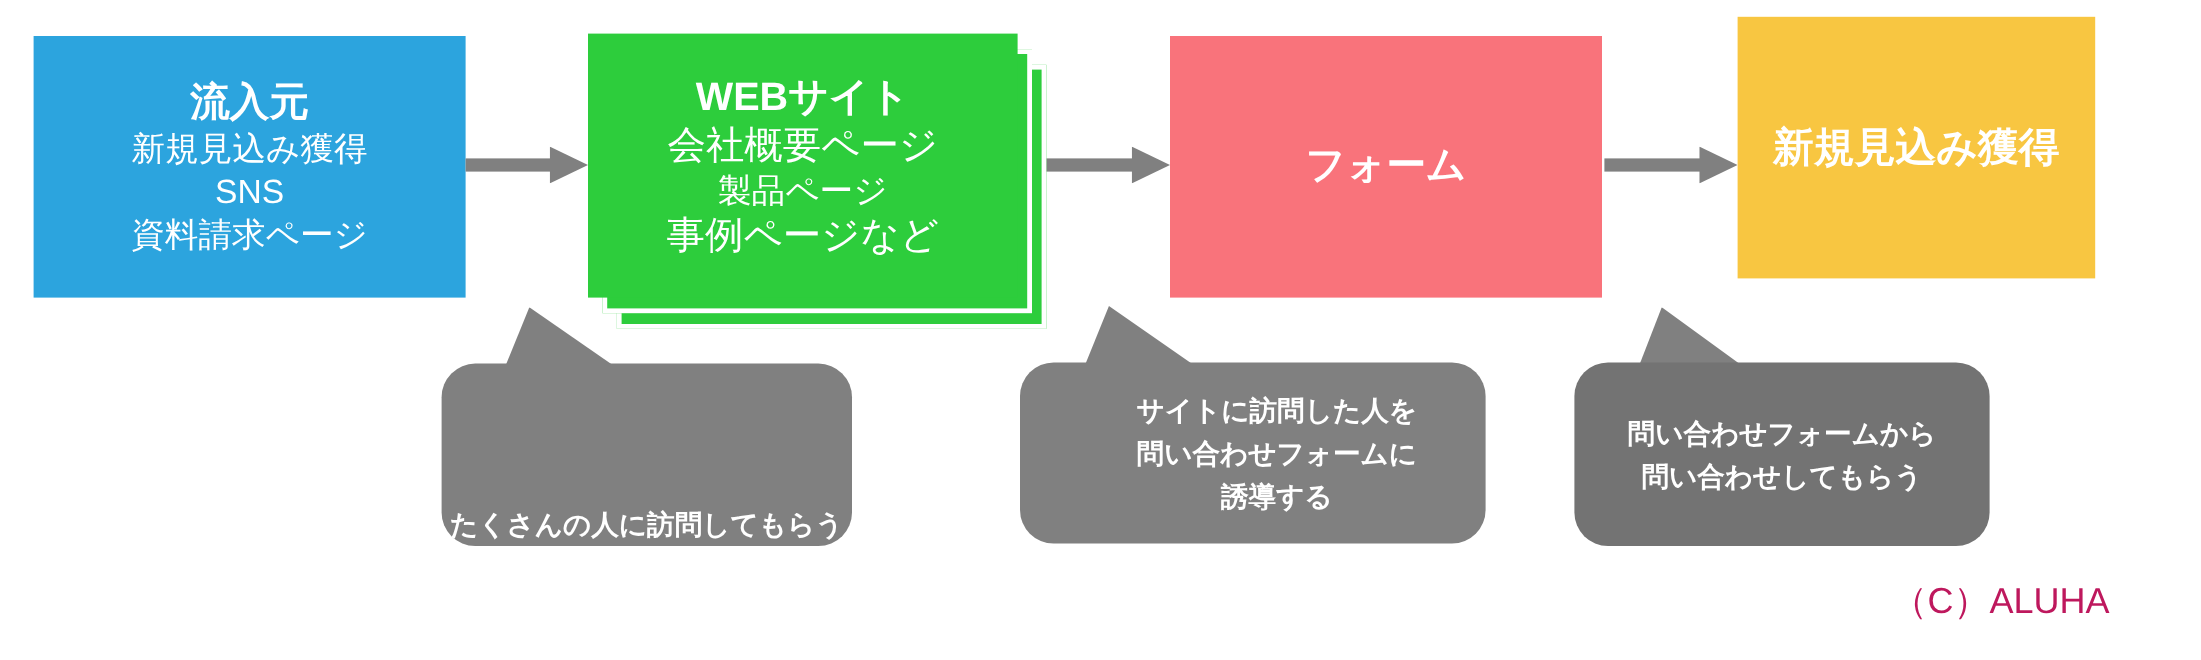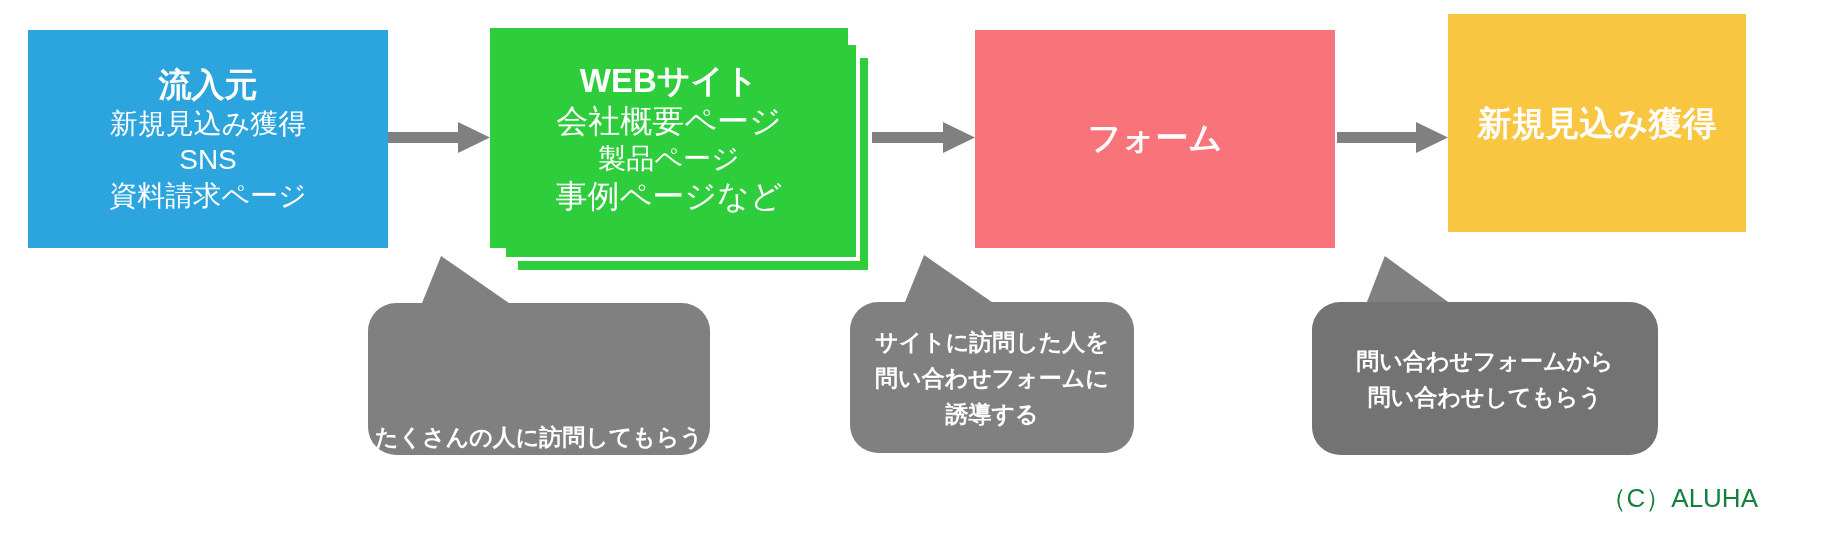--- a/index.html
+++ b/index.html
@@ -49,33 +49,33 @@
   .arrow-3{left:1337px;width:111px;}
   
   .callout{
     position:absolute;
     border-radius:28px;
     display:flex;align-items:center;justify-content:center;
     color:#ffffff;font-weight:bold;text-align:center;
     font-size:23px;line-height:36px;
   }
   .callout-1{left:368px;top:303px;width:342px;height:152px;align-items:flex-end;}
-  .callout-2{left:850px;top:302px;width:284px;height:151px;}
+  .callout-2{left:850px;top:302px;width:348px;height:151px;padding-left:40px;}
   .callout-3{left:1312px;top:302px;width:346px;height:153px;}
   .callout-tail{
     position:absolute;
     clip-path:polygon(22% 0,0 100%,100% 100%);
   }
   .tail-1{left:420px;top:256px;width:96px;height:52px;}
   .tail-2{left:903px;top:255px;width:96px;height:52px;}
   .tail-3{left:1365px;top:256px;width:90px;height:51px;}
   
   .copyright{
     position:absolute;top:481px;right:76px;
-    font-size:26px;color:#15803d;
+    font-size:30px;color:#be185d;
   }
 </style>
 </head>
 <body>
 
 <div class="canvas">
 
   <div class="flow-box box-source" style="background-color: rgb(44, 164, 222);">
     <div class="box-title">流入元</div>
     <div class="box-line">新規見込み獲得</div>

